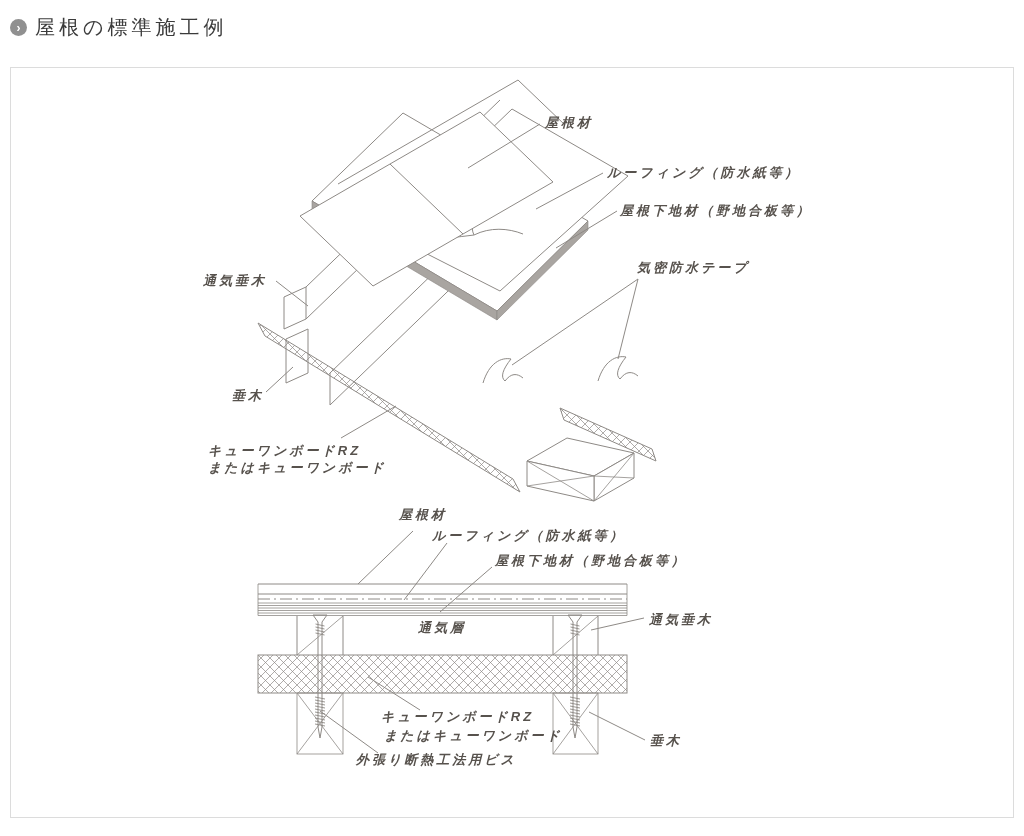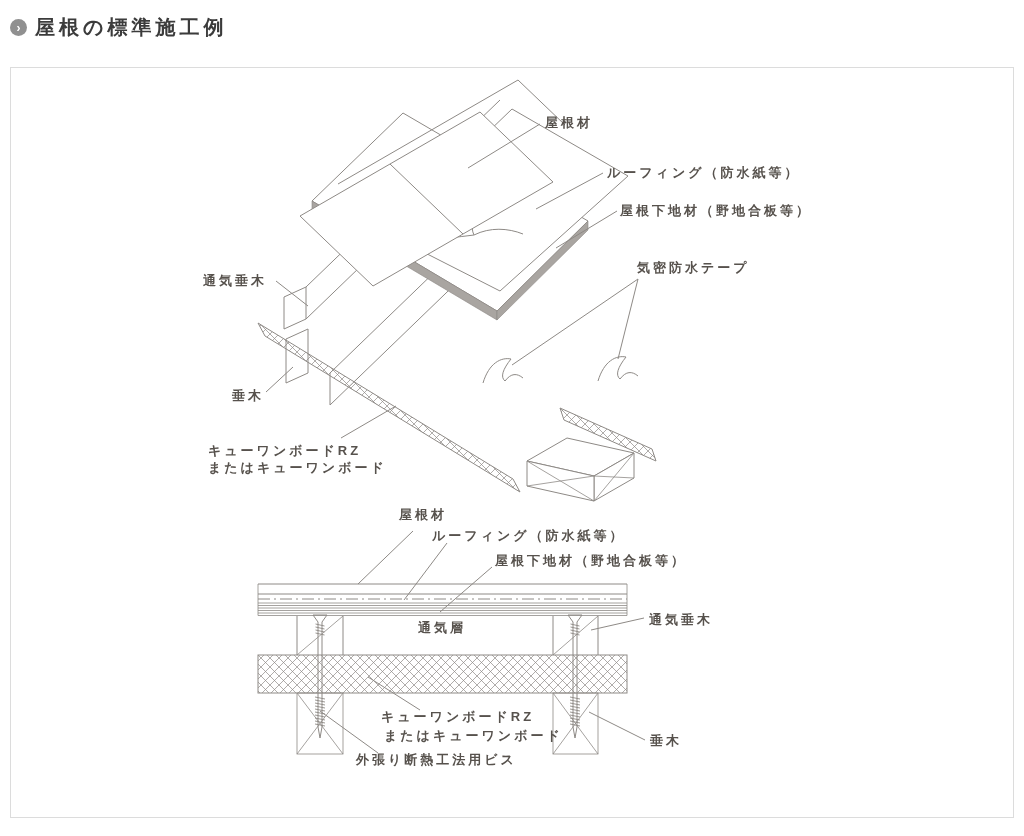--- a/index.html
+++ b/index.html
@@ -1,22 +1,22 @@
 <!DOCTYPE html>
 <html><head>
 <meta charset="utf-8">
 <style>
   html,body{margin:0;padding:0;background:#ffffff;}
   body{width:1024px;height:836px;position:relative;font-family:"Liberation Sans",sans-serif;}
   .title-row{position:absolute;left:10px;top:14px;display:flex;align-items:center;gap:8px;}
   .bullet{width:17px;height:17px;border-radius:50%;background:#909090;color:#ffffff;
           display:flex;align-items:center;justify-content:center;font-size:12px;font-weight:bold;line-height:1;}
-  .page-title{font-size:20px;font-weight:bold;color:#3b3b3b;letter-spacing:4px;}
+  .page-title{font-size:20px;font-weight:normal;color:#3b3b3b;letter-spacing:4px;}
   .panel{position:absolute;left:10px;top:67px;width:1002px;height:749px;background:#ffffff;
-         border:1px solid #dcdcdc;}
+         border:1px solid #dcdcdc;font-style:italic;}
   svg{display:block;}
   .ln{stroke:#8e8a86;stroke-width:1;fill:none;}
   .lnt{stroke:#8e8a86;stroke-width:0.8;fill:none;}
   .wfill{fill:#ffffff;stroke:#8e8a86;stroke-width:1;}
   .shade{fill:#a9a5a1;stroke:#8b8783;stroke-width:0.6;}
   .hatchf{fill:url(#xh);stroke:#8e8a86;stroke-width:1;}
   .lead{stroke:#8e8a86;stroke-width:1;fill:none;}
   .lbl{font-family:"Liberation Sans",sans-serif;font-size:13px;font-weight:600;
        letter-spacing:3px;fill:#57524d;}
   .dashdot{stroke:#8e8a86;stroke-width:1;stroke-dasharray:12 4 2 4;fill:none;}

